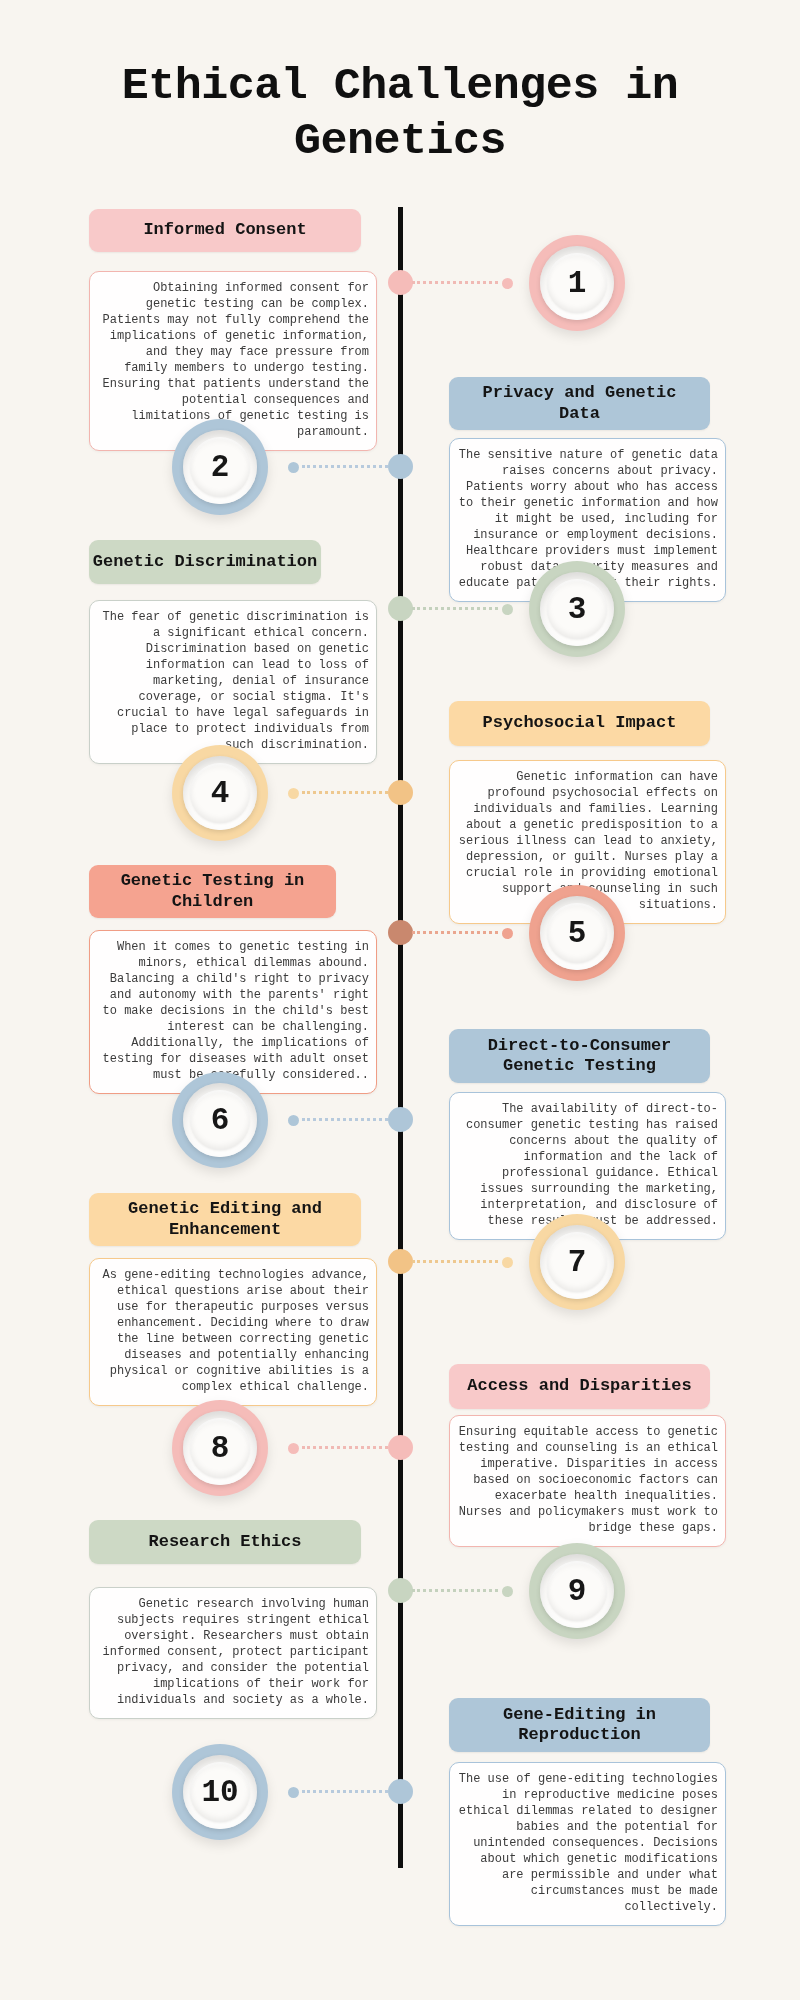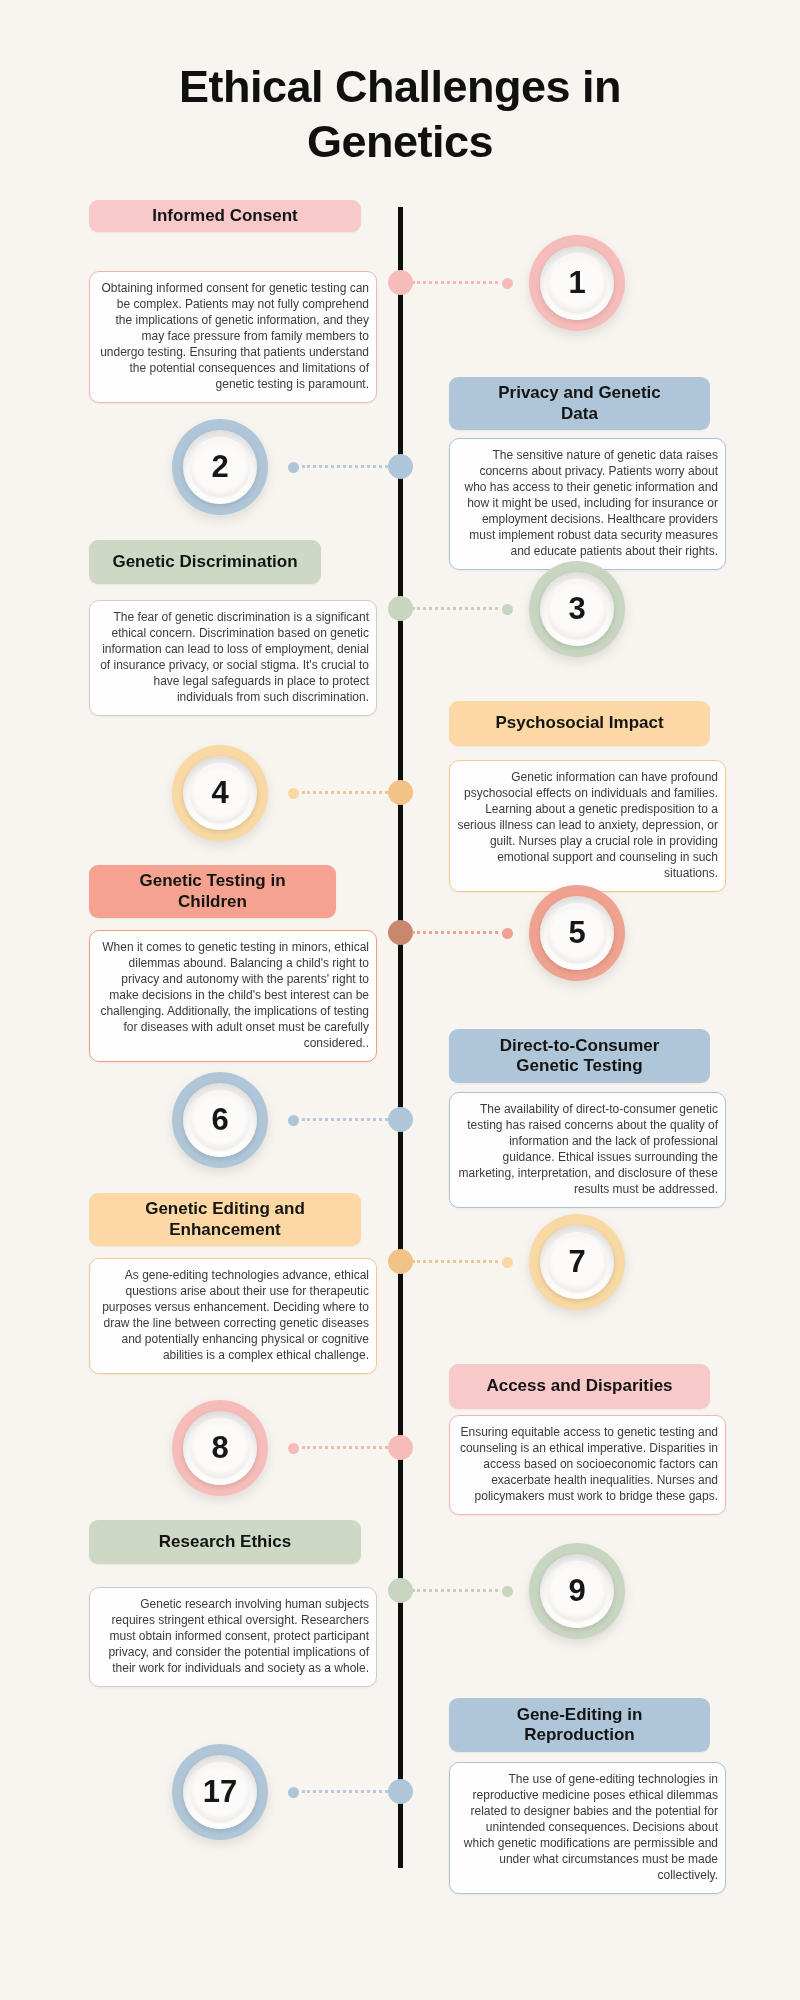--- a/index.html
+++ b/index.html
@@ -1,17 +1,17 @@
 <!DOCTYPE html>
 <html><head>
 <meta charset="utf-8">
 <style>
   html,body{margin:0;padding:0;background:#f8f5f0;}
   .canvas{position:relative;width:800px;height:2000px;margin:0 auto;background:#f8f5f0;
-          font-family:Liberation Sans, sans-serif;overflow:hidden;}
+          font-family:Liberation Mono, monospace;overflow:hidden;}
 
   .title{position:absolute;top:30px;left:120px;width:560px;text-align:center;
          font-size:45px;line-height:1.22;font-weight:700;color:#101010;letter-spacing:-0.5px;}
 
   .tline{position:absolute;left:398px;top:207px;width:5px;height:1661px;background:#0e0e0e;}
 
   .hdr{position:absolute;border-radius:9px;display:flex;align-items:center;justify-content:center;
        text-align:center;font-weight:700;color:#141414;background:var(--header-bg);
        font-size:17px;line-height:1.18;box-shadow:0 1px 2px rgba(0,0,0,0.06);}
   .hdr .two{max-width:195px;display:inline-block;}
@@ -46,21 +46,21 @@
 </head>
 <body>
 
 <div class="canvas">
 
   <h1 class="title">Ethical Challenges in Genetics</h1>
 
   <div class="tline"></div>
 
   <div class="c-pink">
-    <div class="hdr" style="left:89px;top:200px;width:272px;height:32px">
+    <div class="hdr" style="left:89px;top:209px;width:272px;height:43px">
         <span>Informed Consent</span>
       </div>
     <div class="bd" style="left:89px;top:271px;width:272px">
         <p>Obtaining informed consent for genetic testing can be complex. Patients may not fully comprehend the implications of genetic information, and they may face pressure from family members to undergo testing. Ensuring that patients understand the potential consequences and limitations of genetic testing is paramount.</p>
       </div>
     <div class="dot-big" style="left:388px;top:270px"></div>
     <div class="dline" style="left:412px;top:281px;width:86px"></div>
     <div class="dot-small" style="left:502px;top:278px"></div>
     <div class="ring" style="left:529px;top:235px">
         <div class="plate">
@@ -84,21 +84,21 @@
     <div class="dot-small" style="left:288px;top:462px"></div>
     <div class="dline" style="left:302px;top:465px;width:86px"></div>
     <div class="dot-big" style="left:388px;top:454px"></div>
   </div>
 
   <div class="c-green">
     <div class="hdr" style="left:89px;top:540px;width:232px;height:44px">
         <span>Genetic Discrimination</span>
       </div>
     <div class="bd" style="left:89px;top:600px;width:272px">
-        <p>The fear of genetic discrimination is a significant ethical concern. Discrimination based on genetic information can lead to loss of employment, denial of insurance privacy, or social stigma. It's crucial to have legal safeguards in place to protect individuals from such discrimination.</p>
+        <p>The fear of genetic discrimination is a significant ethical concern. Discrimination based on genetic information can lead to loss of marketing, denial of insurance coverage, or social stigma. It's crucial to have legal safeguards in place to protect individuals from such discrimination.</p>
       </div>
     <div class="dot-big" style="left:388px;top:596px"></div>
     <div class="dline" style="left:412px;top:607px;width:86px"></div>
     <div class="dot-small" style="left:502px;top:604px"></div>
     <div class="ring" style="left:529px;top:561px">
         <div class="plate">
           <span class="num">3</span>
         </div>
       </div>
   </div>
@@ -207,21 +207,21 @@
 
   <div class="c-blue">
     <div class="hdr" style="left:449px;top:1698px;width:261px;height:54px">
         <span class="two">Gene-Editing in Reproduction</span>
       </div>
     <div class="bd" style="left:449px;top:1762px;width:261px">
         <p>The use of gene-editing technologies in reproductive medicine poses ethical dilemmas related to designer babies and the potential for unintended consequences. Decisions about which genetic modifications are permissible and under what circumstances must be made collectively.</p>
       </div>
     <div class="ring" style="left:172px;top:1744px">
         <div class="plate">
-          <span class="num">17</span>
+          <span class="num">10</span>
         </div>
       </div>
     <div class="dot-small" style="left:288px;top:1787px"></div>
     <div class="dline" style="left:302px;top:1790px;width:86px"></div>
     <div class="dot-big" style="left:388px;top:1779px"></div>
   </div>
 
 
 </div>
 

